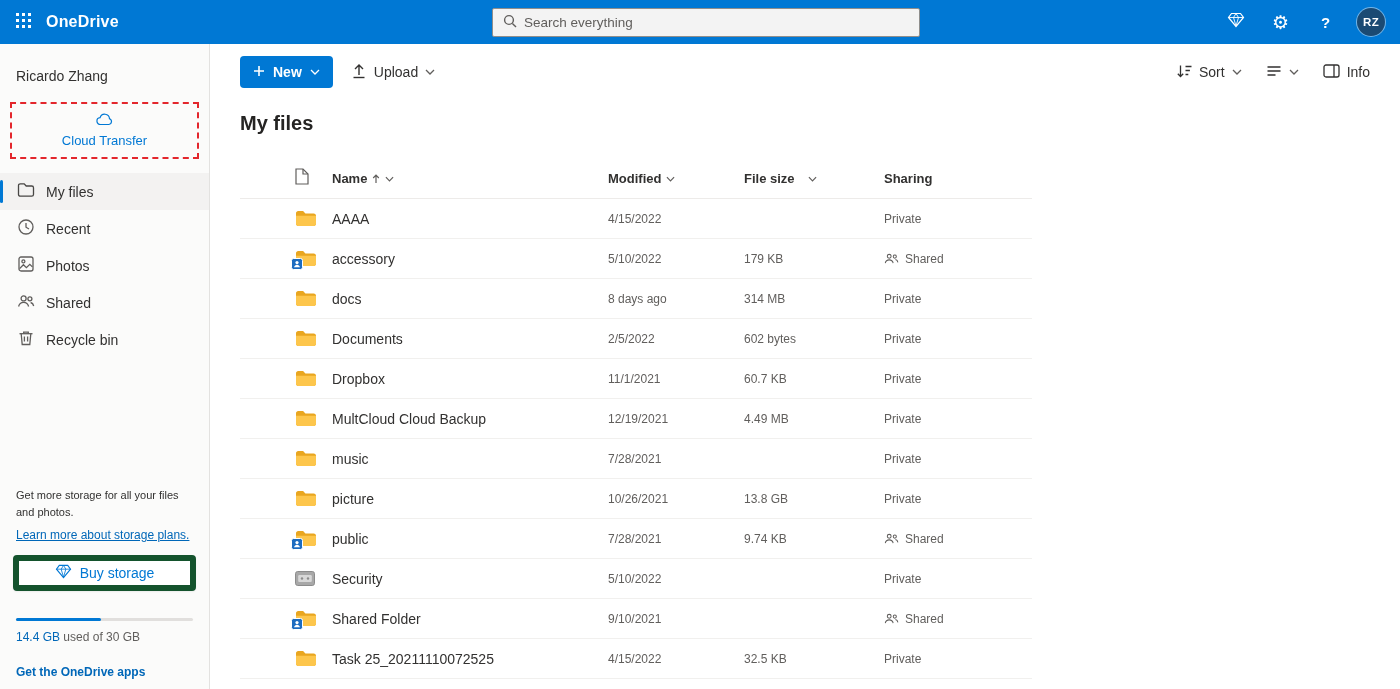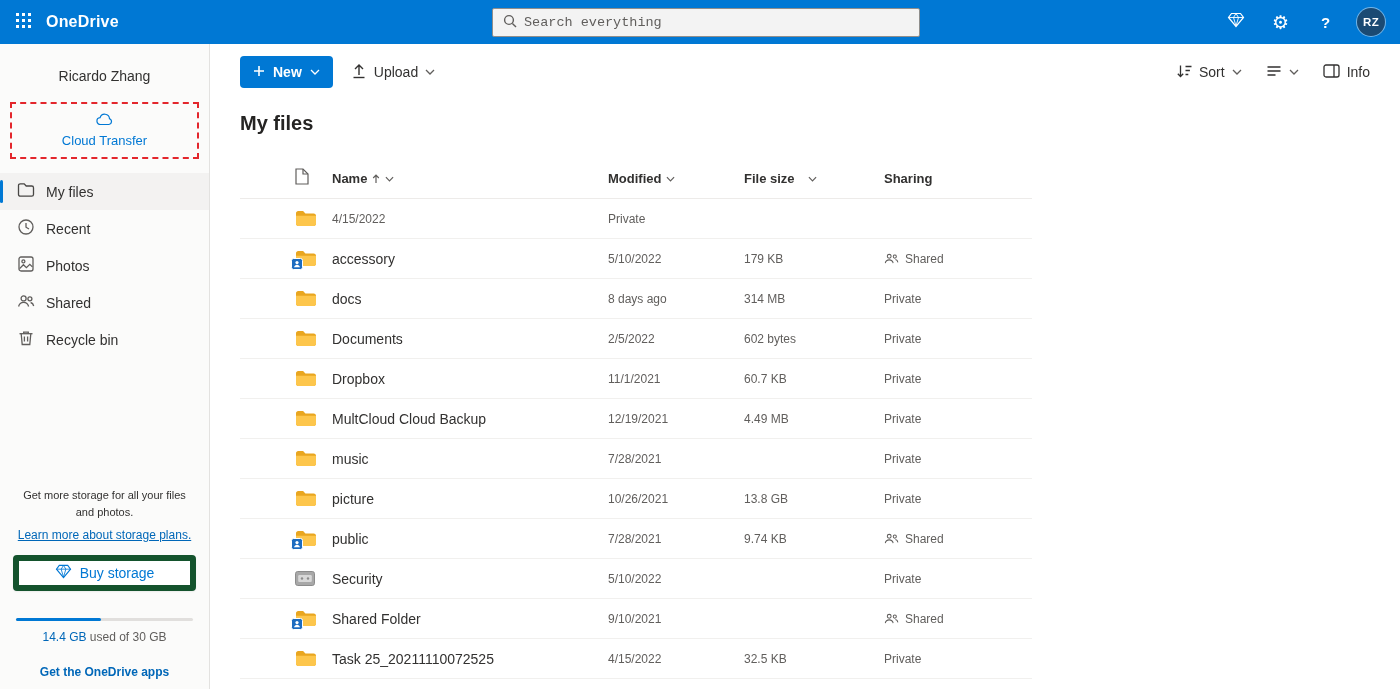--- a/index.html
+++ b/index.html
@@ -11,33 +11,33 @@
 
   
   .topbar { position: absolute; top: 0; left: 0; width: 1400px; height: 44px;
     background: #0078d4; display: flex; align-items: center; color: #fff; z-index: 10; }
   .waffle { width: 46px; height: 44px; display: flex; align-items: center; justify-content: center; cursor: pointer; }
   .brand { font-size: 16px; font-weight: 700; letter-spacing: .2px; cursor: pointer; }
   .searchbox { position: absolute; left: 492px; top: 8px; width: 428px; height: 29px;
     background: #f3f3f3; border: 1px solid #8f8e8c; border-radius: 2px;
     display: flex; align-items: center; padding: 0 10px; gap: 7px; }
   .searchbox input { border: none; outline: none; background: transparent; font-size: 13.5px;
-    color: #6d28d9; width: 100%; font-family: Liberation Mono, monospace; }
+    color: #6d28d9; width: 100%; font-family: Liberation Sans, sans-serif; }
   .searchbox input::placeholder { color: #605e5c; }
   .top-actions { margin-left: auto; display: flex; align-items: center; height: 44px; }
   .tbtn { width: 45px; height: 44px; display: flex; align-items: center; justify-content: center; cursor: pointer; }
   .gear-glyph { font-size: 19px; line-height: 1; font-family: "DejaVu Sans", sans-serif; }
   .help-glyph { font-size: 15px; font-weight: 600; }
   .avatar { width: 28px; height: 28px; border-radius: 50%; background: #1b4a73; color: #fff;
     font-size: 11.5px; font-weight: 600; display: flex; align-items: center; justify-content: center;
     margin: 0 15px 0 9px; cursor: pointer; letter-spacing: .3px; box-shadow: 0 0 0 1px rgba(255,255,255,.45); }
 
   
   .sidebar { position: absolute; top: 44px; left: 0; width: 210px; height: 645px;
-    background: #fbfbfa; border-right: 1px solid #e3e2e0; text-align: center; }
+    background: #fbfbfa; border-right: 1px solid #e3e2e0; }
   .user-name { padding: 24px 16px 10px; font-size: 14px; color: #323130; }
   .annotation-box { margin: 8px 10px 2px; border: 2px dashed #e3262c; padding: 9px 0; }
   .cloud-transfer { display: flex; align-items: center; justify-content: center; gap: 4px;
     color: #0078d4; font-size: 13px; cursor: pointer; flex-direction: column; }
   .nav { margin-top: 14px; }
   .nav-item { height: 37px; display: flex; align-items: center; gap: 11px; padding-left: 17px;
     font-size: 14px; color: #323130; cursor: pointer; position: relative; }
   .nav-item.selected { background: #f3f2f1; }
   .nav-item.selected::before { content: ""; position: absolute; left: 0; top: 7px; bottom: 7px;
     width: 3px; border-radius: 2px; background: #0078d4; }
@@ -340,20 +340,21 @@
     <div>
         <div class="trow">
     <div class="col-icon">
             <span class="ficon">
               <svg width="22" height="17" viewBox="0 0 22 17">
                 <path d="M1 3.2C1 2 2 1 3.2 1h4.9l2.3 2.4h8.4C20 3.4 21 4.4 21 5.6v8.2c0 1.2-1 2.2-2.2 2.2H3.2C2 16 1 15 1 13.8z" fill="#e9a620"></path>
                 <path d="M1 5.8h20v8c0 1.2-1 2.2-2.2 2.2H3.2C2 16 1 15 1 13.8z" fill="#fdc64c"></path>
               </svg>
             </span>
           </div>
+    <div class="col-name">AAAA</div>
     <div class="col-mod">4/15/2022</div>
     <div class="col-size"></div>
     <div class="col-share">Private</div>
   </div>
         <div class="trow">
     <div class="col-icon">
             <span class="ficon">
               <svg width="22" height="17" viewBox="0 0 22 17">
                 <path d="M1 3.2C1 2 2 1 3.2 1h4.9l2.3 2.4h8.4C20 3.4 21 4.4 21 5.6v8.2c0 1.2-1 2.2-2.2 2.2H3.2C2 16 1 15 1 13.8z" fill="#e9a620"></path>
                 <path d="M1 5.8h20v8c0 1.2-1 2.2-2.2 2.2H3.2C2 16 1 15 1 13.8z" fill="#fdc64c"></path>

